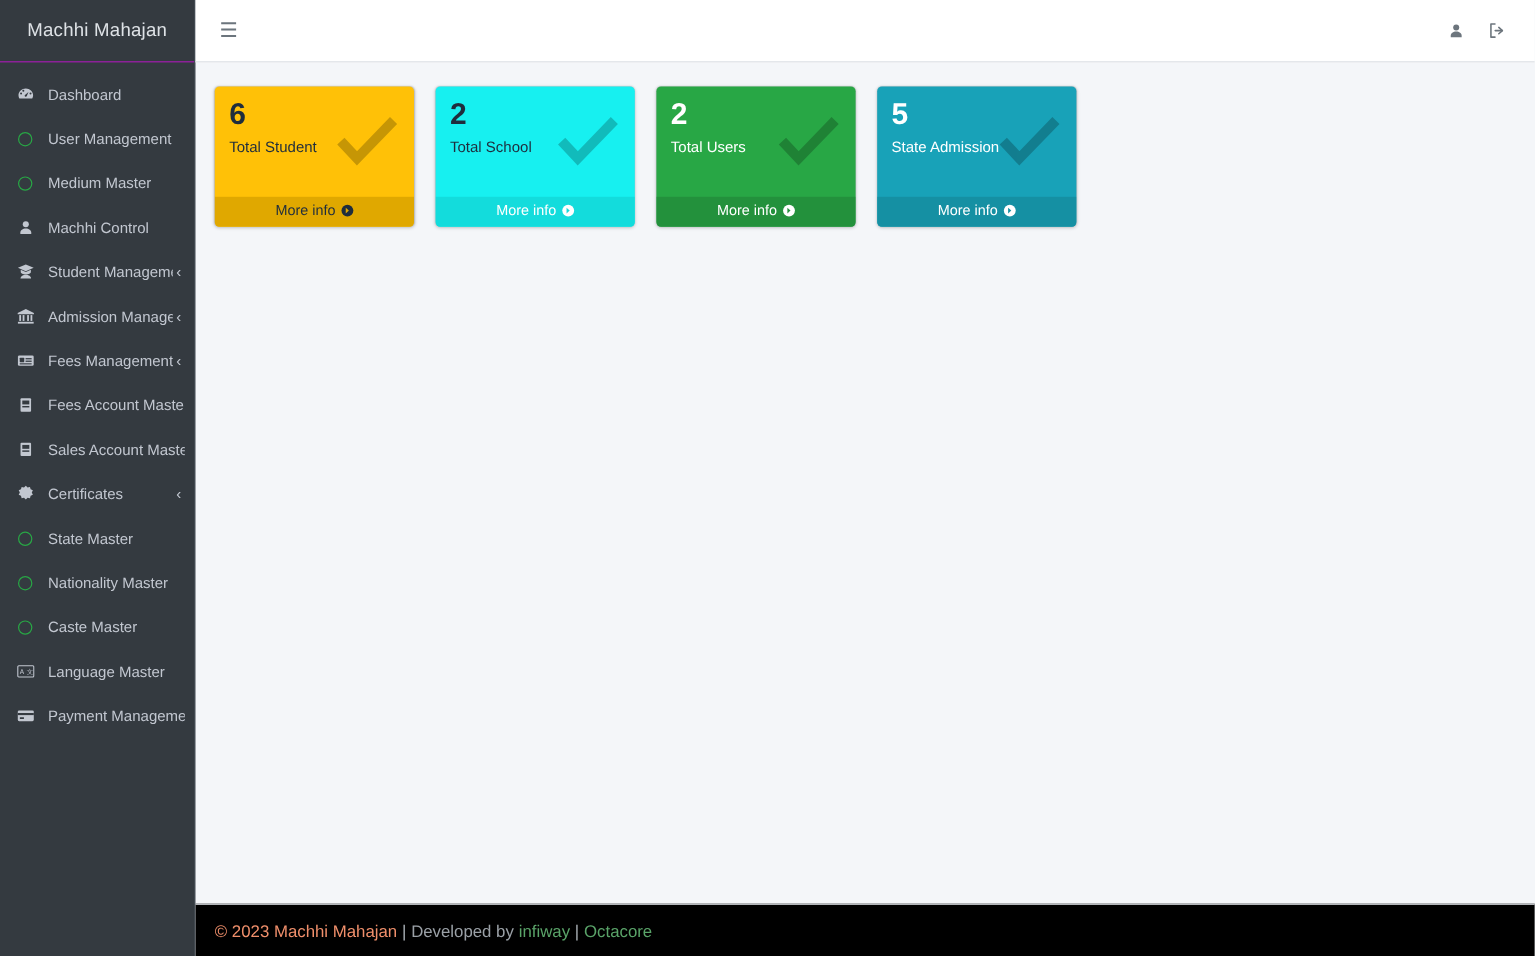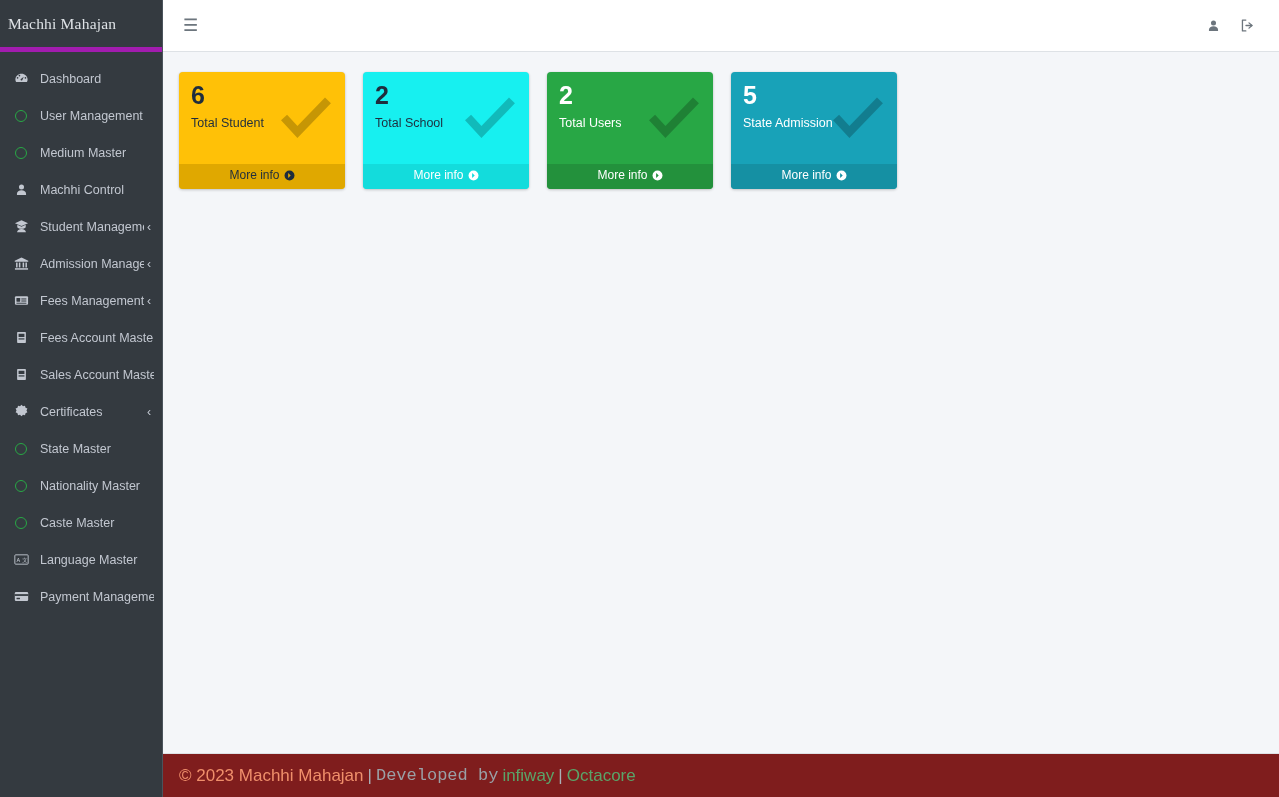--- a/index.html
+++ b/index.html
@@ -32,24 +32,23 @@
     display: flex;
     flex-direction: column;
     overflow: hidden;
   }
 
   .brand {
     height: 52px;
     min-height: 52px;
     display: flex;
     align-items: center;
-    justify-content: flex-start;
-    border-bottom: 5px solid #a21caf;
+    justify-content: center;
+    border-bottom: 1px solid #a21caf;
     padding: 0 8px;
-    font-family: Liberation Serif, serif;
   }
   .brand-text {
     color: #dee2e6;
     font-size: 15.5px;
     letter-spacing: .2px;
     white-space: nowrap;
   }
 
   .nav {
     padding-top: 8px;
@@ -206,32 +205,32 @@
     text-decoration: none;
     position: relative;
     z-index: 3;
     cursor: pointer;
   }
 
   .sb-footer .arrow-circ { margin-left: 4px; vertical-align: -2px; }
 
   
   .footer {
-    background: #7f1d1d;
+    background: #000000;
     border-top: 1px solid #dee2e6;
     height: 44px;
     min-height: 44px;
     display: flex;
     align-items: center;
     padding: 0 16px;
-    font-size: 17px;
+    font-size: 14px;
   }
   .f-copy { color: #f08f6b; }
   .f-sep  { color: #aab0b6; margin: 0 4px; }
-  .f-dev  { color: #9aa0a6; font-family: Liberation Mono, monospace; }
+  .f-dev  { color: #9aa0a6; }
   .f-link { color: #5aa469; text-decoration: none; cursor: pointer; }
 </style>
 </head>
 <body>
 
 <div class="app">
 
   <aside class="sidebar">
     <div class="brand">
       <span class="brand-text">Machhi Mahajan</span>

